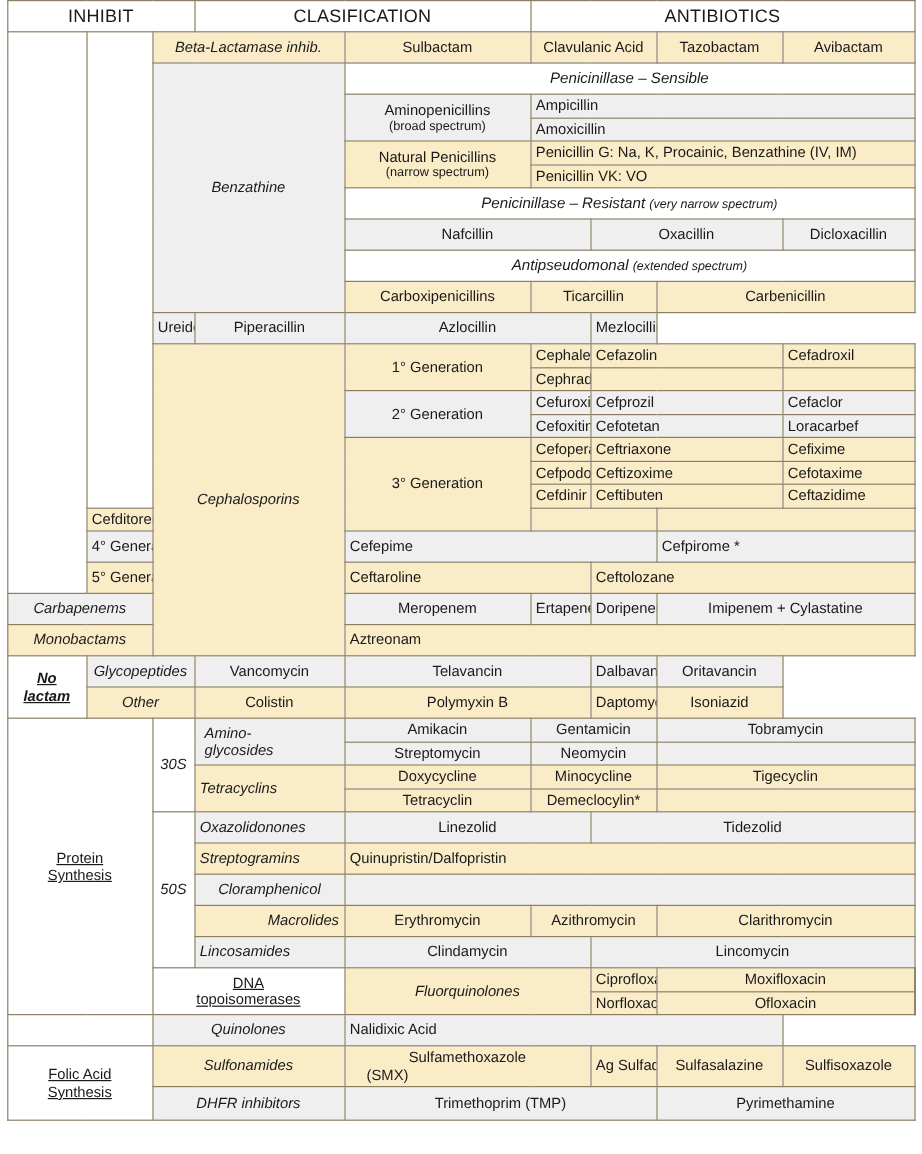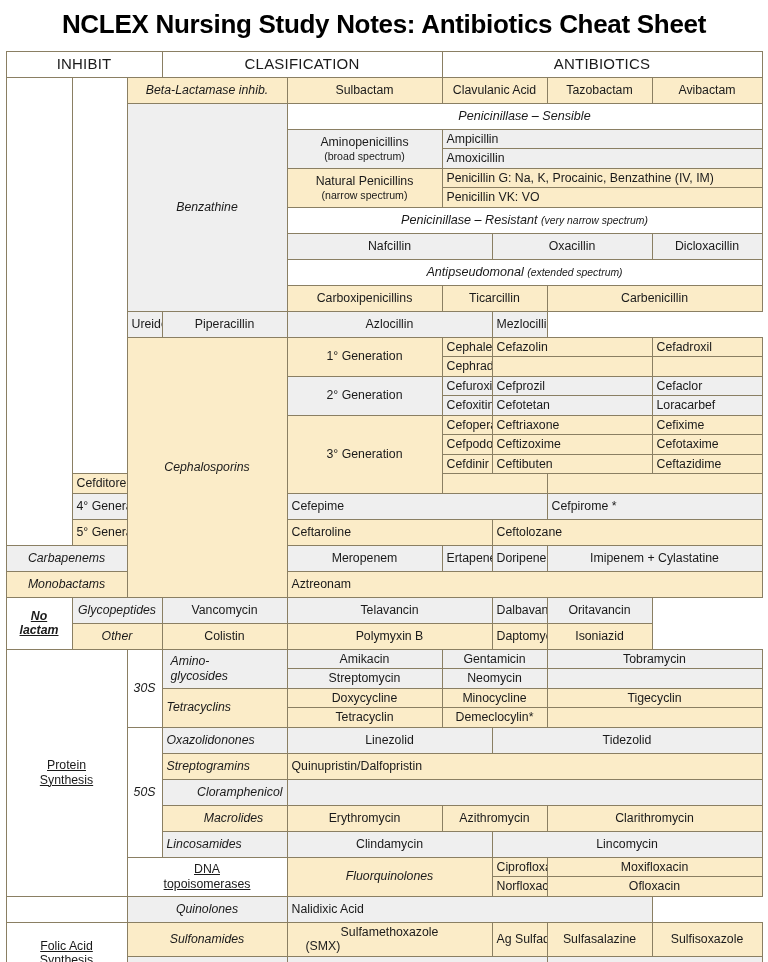--- a/index.html
+++ b/index.html
@@ -60,21 +60,20 @@
   .thick-t{border-top:2px solid #5a5142;}
   .rowcap{height:21px;}
   .rowcap2{height:23px;}
   .stack{display:block;}
 </style>
 </head>
 <body>
 
 <div class="page">
 
-  <div class="title">NCLEX Nursing Study Notes: Antibiotics Cheat Sheet</div>
 
   <table class="sheet">
     <colgroup>
       <col style="width:66px">
         <col style="width:55px">
         <col style="width:35px">
       <col style="width:125px">
         <col style="width:155px">
       <col style="width:50px">
         <col style="width:55px">
@@ -281,25 +280,25 @@
         <td class="white bi" rowspan="5">50S</td>
         <td class="grey bi rowcap" style="text-align:left;padding-left:4px">Oxazolidonones</td>
         <td class="grey ctr" colspan="2">Linezolid</td>
         <td class="grey ctr outer-r" colspan="3">Tidezolid</td>
       </tr>
       <tr>
         <td class="cream bi rowcap" style="text-align:left;padding-left:4px">Streptogramins</td>
         <td class="cream lft outer-r" colspan="5">Quinupristin/Dalfopristin</td>
       </tr>
       <tr>
-        <td class="grey bi rowcap" style="text-align:right;padding-left:4px">Cloramphenicol</td>
+        <td class="grey bi rowcap" style="text-align:center;padding-left:4px">Cloramphenicol</td>
         <td class="grey lft outer-r" colspan="5"></td>
       </tr>
       <tr>
-        <td class="cream bi rowcap" style="text-align:center;padding-left:22px">Macrolides</td>
+        <td class="cream bi rowcap" style="text-align:right;padding-left:22px">Macrolides</td>
         <td class="cream ctr">Erythromycin</td>
         <td class="cream ctr" colspan="2">Azithromycin</td>
         <td class="cream ctr outer-r" colspan="2">Clarithromycin</td>
       </tr>
       <tr>
         <td class="grey bi rowcap" style="text-align:left;padding-left:4px">Lincosamides</td>
         <td class="grey ctr" colspan="2">Clindamycin</td>
         <td class="grey ctr outer-r" colspan="3">Lincomycin</td>
       </tr>
 

